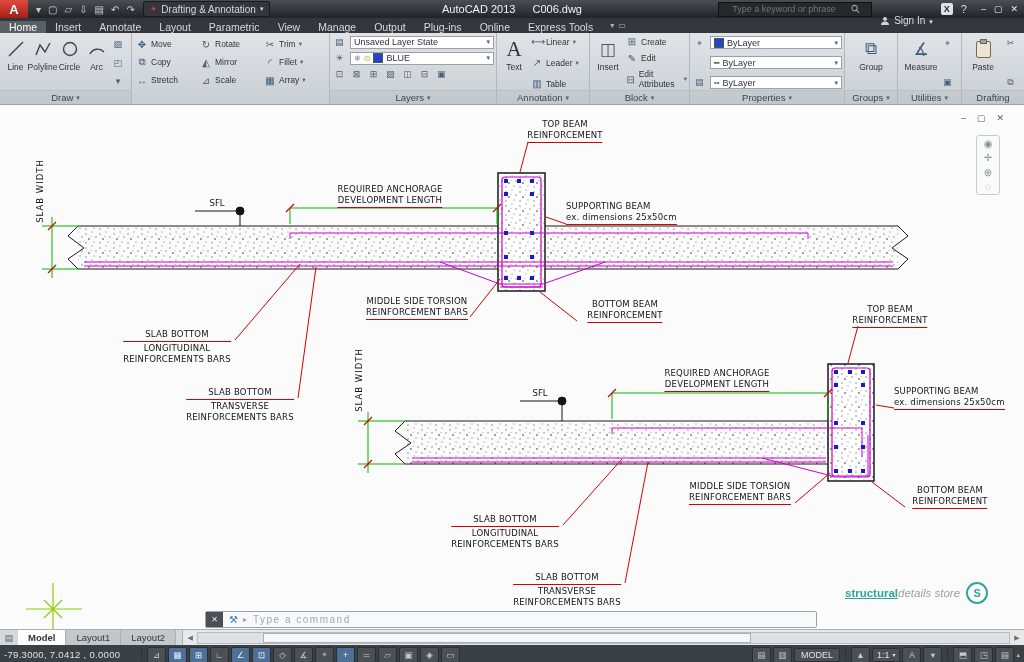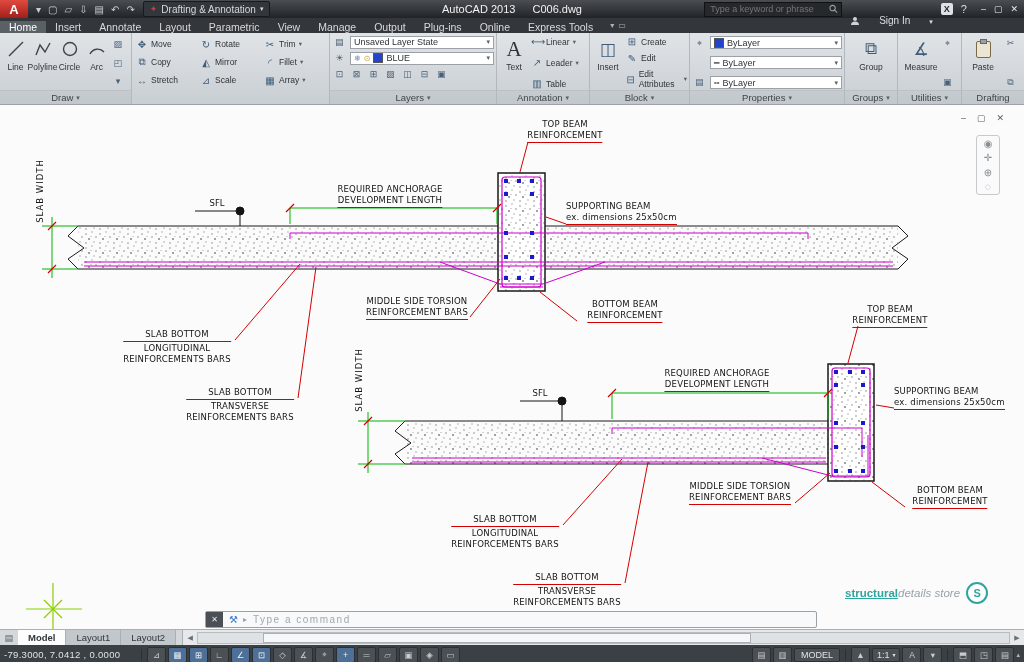--- a/index.html
+++ b/index.html
@@ -7,23 +7,23 @@
   
   .titlebar{position:relative;height:18px;background:linear-gradient(#4a4e54,#202327);display:flex;align-items:center;color:#e4e6e8;font-size:11px;}
   .applogo{width:28px;height:18px;background:linear-gradient(#e04a3f,#a31f1a);color:#fff;font-weight:bold;font-size:13px;display:flex;align-items:center;justify-content:center;flex:none;}
   .qat{display:flex;align-items:center;gap:7px;padding:0 8px;color:#c9cdd1;font-size:10px;}
   .qicon{cursor:default;}
   .wsbtn{display:flex;align-items:center;gap:4px;background:#33373c;border:1px solid #181a1c;border-radius:2px;padding:0 6px;height:14px;font-size:10px;color:#d6d9dc;}
   .wsbtn .wsicon{color:#c04040;font-size:9px;}
   .apptitle{position:absolute;left:0;right:0;text-align:center;pointer-events:none;font-size:11px;color:#f0f1f2;}
   .apptitle .doc{margin-left:14px;}
   .infocenter{margin-left:auto;display:flex;align-items:center;gap:8px;padding-right:6px;}
-  .searchbox{display:flex;align-items:center;background:#26292c;border:1px solid #101214;height:13px;width:130px;padding:0 3px;}
+  .searchbox{display:flex;align-items:center;background:#26292c;border:1px solid #101214;height:13px;width:130px;padding:0 11px;}
   .searchbox input{flex:1;background:transparent;border:0;outline:none;color:#aeb3b8;font-size:9px;font-family:"Liberation Sans",sans-serif;}
-  .signin{display:flex;align-items:flex-end;gap:19px;font-size:10px;color:#dcdfe2;margin-top:22px;}
+  .signin{display:flex;align-items:flex-end;gap:4px;font-size:10px;color:#dcdfe2;margin-top:22px;}
   .xbadge{width:12px;height:12px;background:#dfe2e5;color:#26292c;font-size:9px;font-weight:bold;display:flex;align-items:center;justify-content:center;border-radius:2px;}
   .helpq{font-size:11px;color:#dcdfe2;}
   .winbtns{display:flex;gap:8px;font-size:9px;color:#e8eaec;padding-left:6px;}
   
   .tabrow{height:15px;background:#33373c;display:flex;align-items:stretch;color:#d8dadc;font-size:10.5px;}
   .tabstrip{display:flex;align-items:flex-end;}
   .rtab{padding:0 9px;display:flex;align-items:center;cursor:default;}
   .rtab.active{background:#596066;color:#fff;}
   .taboverflow{display:flex;align-items:center;gap:4px;padding:0 8px;color:#aeb3b8;font-size:8px;}
   

